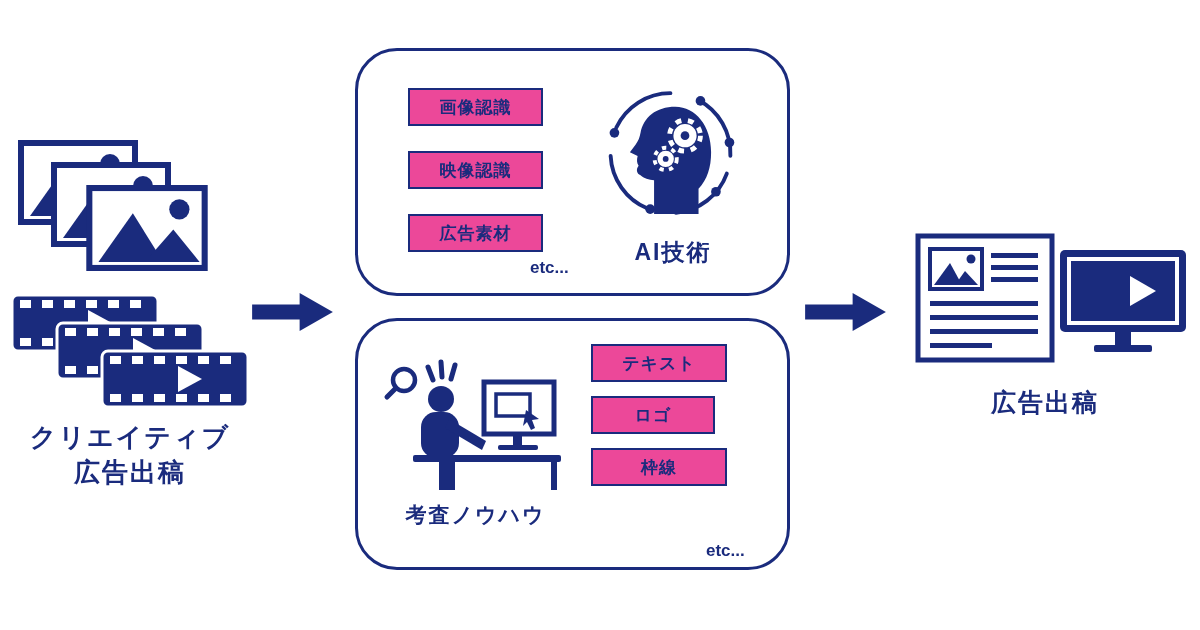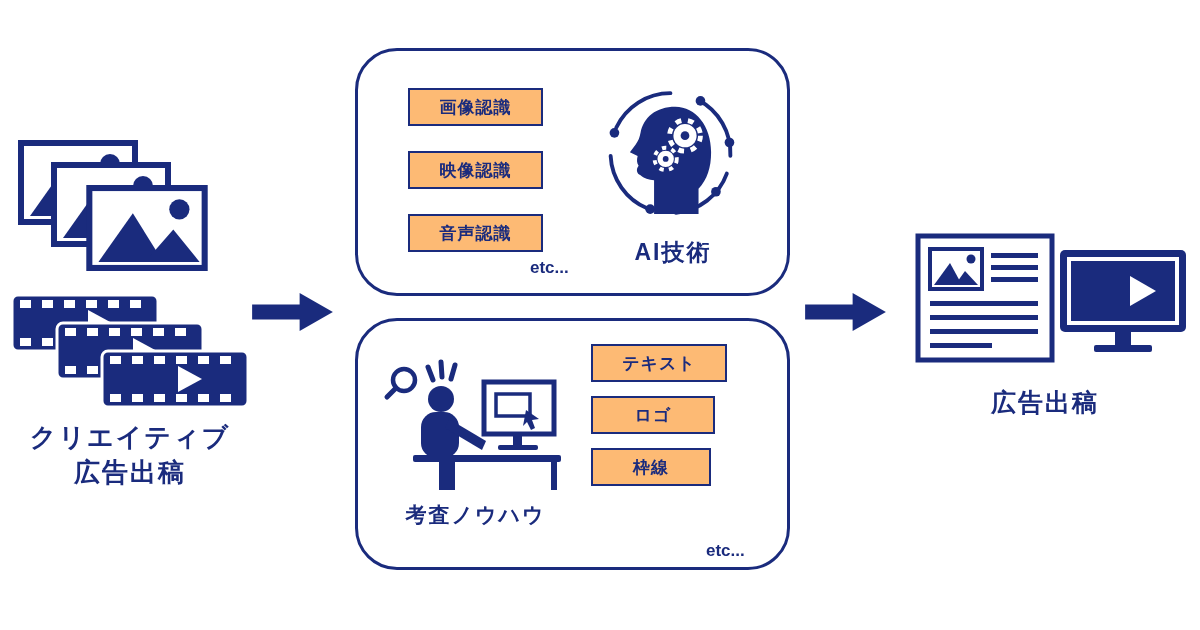--- a/index.html
+++ b/index.html
@@ -21,21 +21,21 @@
   .icon { color: var(--navy); line-height: 0; }
   .icon svg { display: block; }
 
   .rounded-box {
     border: 3px solid var(--navy);
     border-radius: 42px;
     background: #fff;
   }
   .item-box {
     border: 2px solid var(--navy);
-    background: #fdba74;
+    background: #ec4899;
     display: flex;
     align-items: center;
     justify-content: center;
     font-weight: bold;
     font-size: 17px;
     color: var(--navy);
     letter-spacing: 1px;
   }
   .etc-label {
     font-weight: bold;
@@ -154,21 +154,21 @@
   </div>
 
   <div class="abs rounded-box" style="left:355px; top:48px; width:435px; height:248px;">
     <div class="abs item-box" style="left:50px; top:37px; width:135px; height:38px;">
       <span>画像認識</span>
     </div>
     <div class="abs item-box" style="left:50px; top:100px; width:135px; height:38px;text-align:right;">
       <span>映像認識</span>
     </div>
     <div class="abs item-box" style="left:50px; top:163px; width:135px; height:38px;">
-      <span>音声認識</span>
+      <span>広告素材</span>
     </div>
     <div class="abs etc-label" style="left:172px; top:207px;">etc...</div>
 
     <div class="abs icon" style="left:240px; top:30px;">
       <svg width="145" height="150" viewBox="0 0 150 150">
         <circle cx="75" cy="72" r="62" fill="none" stroke="currentColor" stroke-width="4" stroke-dasharray="70 30" stroke-linecap="round" transform="rotate(20 75 72)"></circle>
         <circle cx="106" cy="18" r="5" fill="currentColor"></circle>
         <circle cx="17" cy="51" r="5" fill="currentColor"></circle>
         <circle cx="54" cy="130" r="5" fill="currentColor"></circle>
         <circle cx="122" cy="112" r="5" fill="currentColor"></circle>
@@ -217,21 +217,21 @@
       </svg>
     </div>
     <div class="abs item-box" style="left:233px; top:23px; width:136px; height:38px;">
       <span>テキスト</span>
     </div>
 
     <div class="abs title-text box-title-review" style="left:20px; top:180px; width:195px;">考査ノウハウ</div>
     <div class="abs item-box" style="left:233px; top:75px; width:124px; height:38px;">
       <span>ロゴ</span>
     </div>
-    <div class="abs item-box" style="left:233px; top:127px; width:120px; height:38px;">
+    <div class="abs item-box" style="left:233px; top:127px; width:136px; height:38px;">
       <span>枠線</span>
     </div>
     <div class="abs etc-label" style="left:348px; top:220px;">etc...</div>
   </div>
 
   <div class="abs icon" style="left:803px; top:293px;">
     <svg width="85" height="38" viewBox="0 0 85 40">
       <polygon points="0,12 50,12 50,0 85,20 50,40 50,28 0,28" fill="currentColor"></polygon>
     </svg>
   </div>

